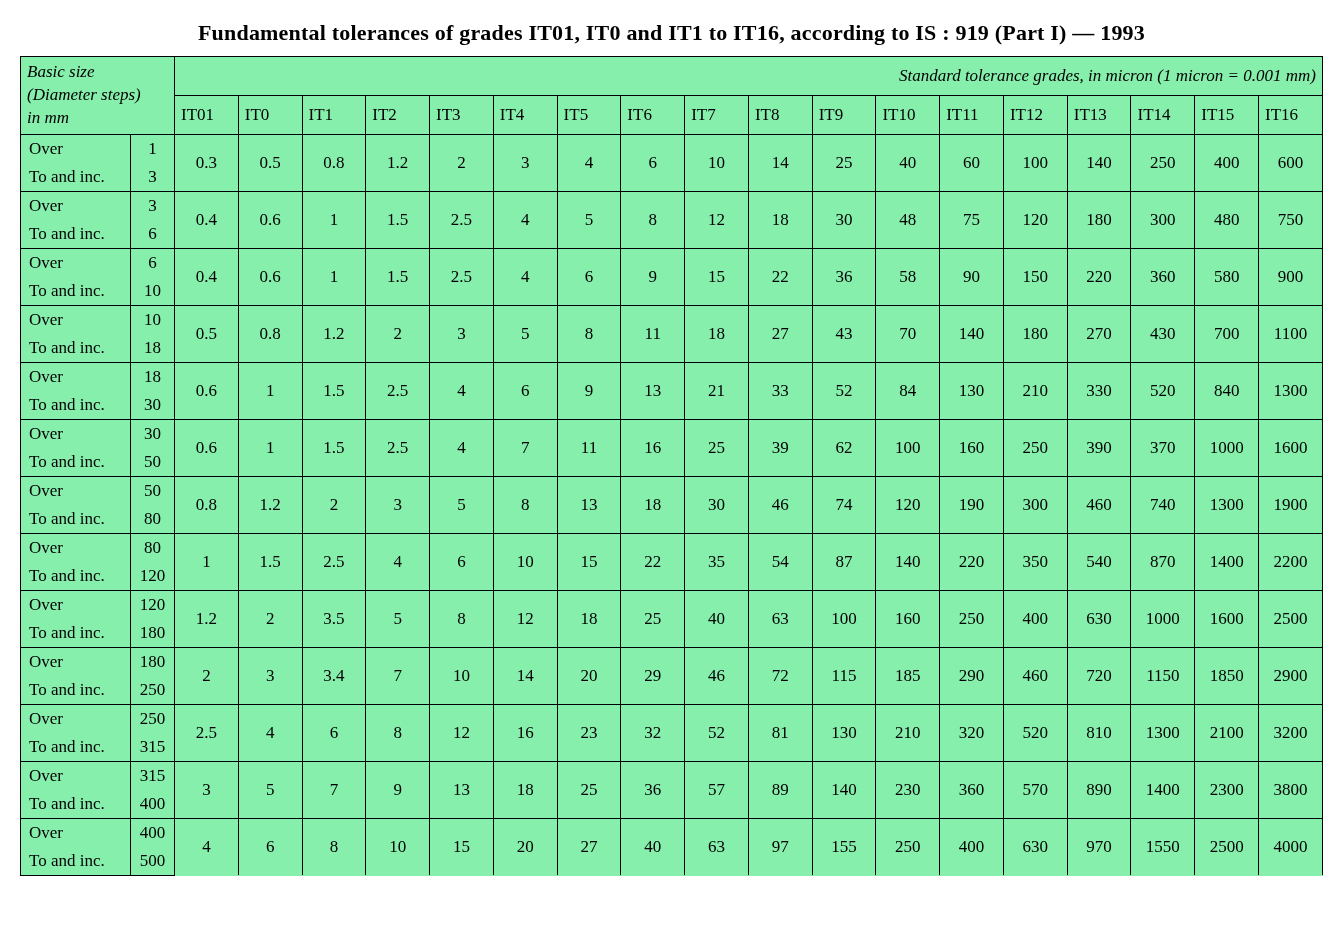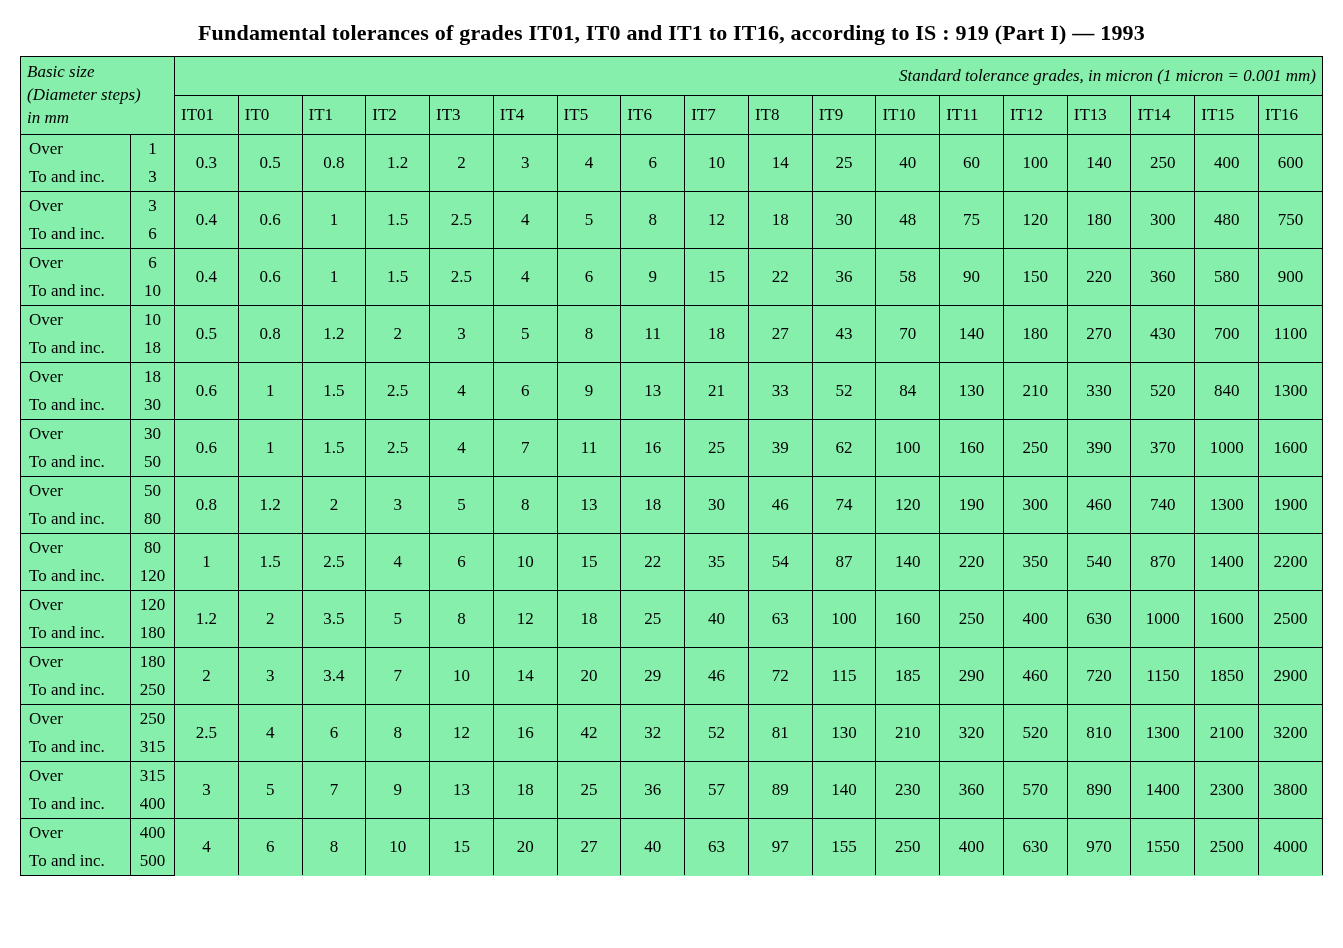--- a/index.html
+++ b/index.html
@@ -396,21 +396,21 @@
       </tr>
       <tr class="size-row">
         <td class="size-label">Over</td>
         <td class="size-val">250</td>
         <td class="val" rowspan="2">2.5</td>
         <td class="val" rowspan="2">4</td>
         <td class="val" rowspan="2">6</td>
         <td class="val" rowspan="2">8</td>
         <td class="val" rowspan="2">12</td>
         <td class="val" rowspan="2">16</td>
-        <td class="val" rowspan="2">42</td>
+        <td class="val" rowspan="2">23</td>
         <td class="val" rowspan="2">32</td>
         <td class="val" rowspan="2">52</td>
         <td class="val" rowspan="2">81</td>
         <td class="val" rowspan="2">130</td>
         <td class="val" rowspan="2">210</td>
         <td class="val" rowspan="2">320</td>
         <td class="val" rowspan="2">520</td>
         <td class="val" rowspan="2">810</td>
         <td class="val" rowspan="2">1300</td>
         <td class="val" rowspan="2">2100</td>

